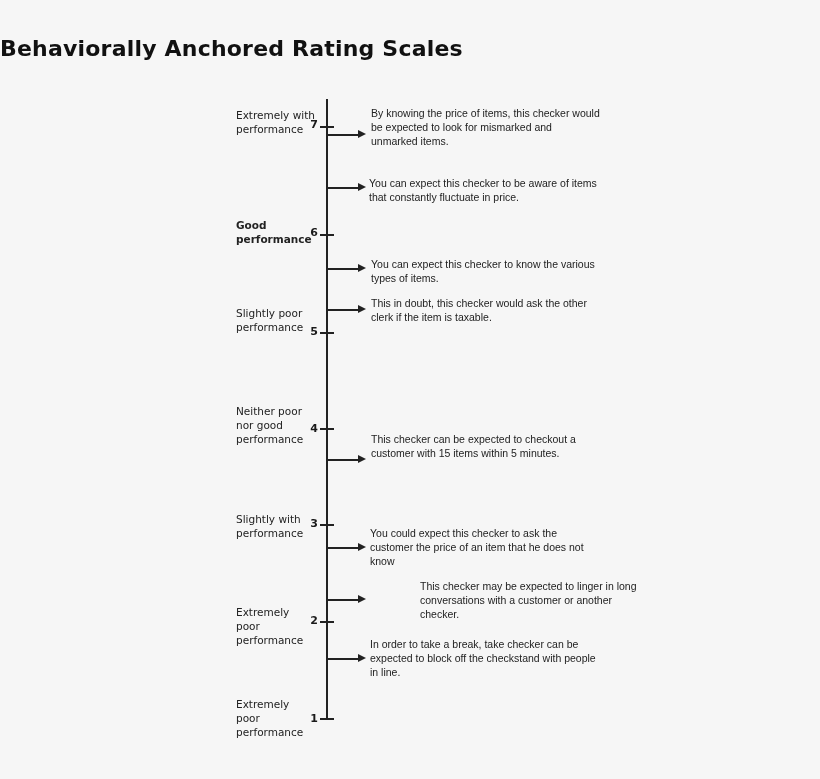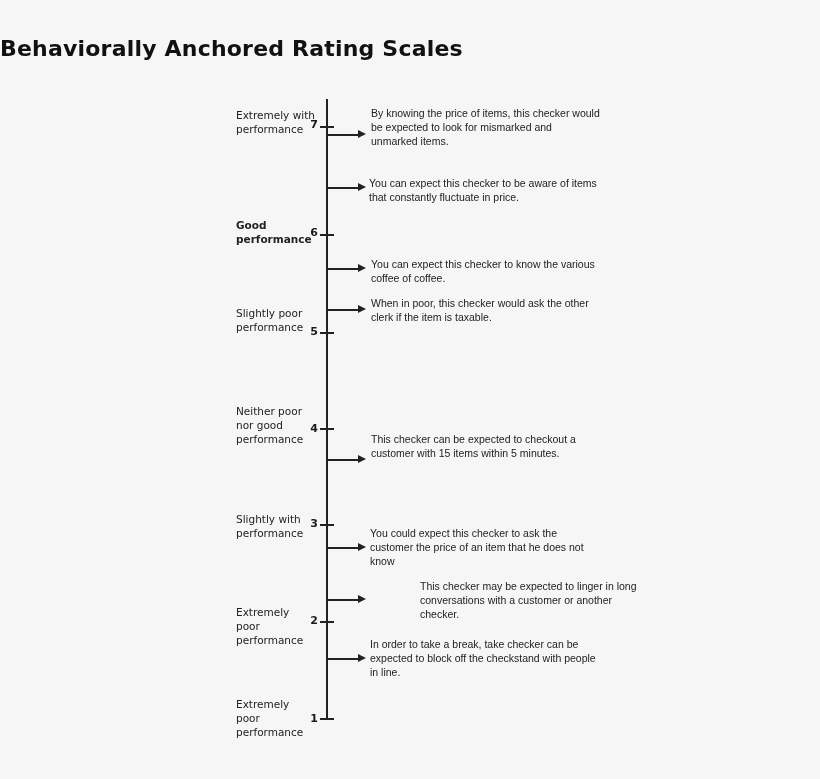--- a/index.html
+++ b/index.html
@@ -48,24 +48,24 @@
 <div class="num" style="top:712px;">1</div>
 <div class="tick" style="top:718px;"></div>
 
 <div class="arrow" style="top:134px;"></div>
 <div class="desc" style="top:106px;">By knowing the price of items, this checker would be expected to look for mismarked and unmarked items.</div>
 
 <div class="arrow" style="top:187px;"></div>
 <div class="desc" style="top:176px; left:369px;">You can expect this checker to be aware of items that constantly fluctuate in price.</div>
 
 <div class="arrow" style="top:268px;"></div>
-<div class="desc" style="top:257px;">You can expect this checker to know the various coffee of coffee.</div>
+<div class="desc" style="top:257px;">You can expect this checker to know the various types of items.</div>
 
 <div class="arrow" style="top:309px;"></div>
-<div class="desc" style="top:296px;">When in poor, this checker would ask the other clerk if the item is taxable.</div>
+<div class="desc" style="top:296px;">This in doubt, this checker would ask the other clerk if the item is taxable.</div>
 
 <div class="arrow" style="top:459px;"></div>
 <div class="desc" style="top:432px; width:240px;">This checker can be expected to checkout a customer with 15 items within 5 minutes.</div>
 
 <div class="arrow" style="top:547px;"></div>
 <div class="desc" style="top:526px; left:370px;">You could expect this checker to ask the customer the price of an item that he does not know</div>
 
 <div class="arrow" style="top:599px;"></div>
 <div class="desc" style="top:579px; left:388px;margin-left:32px;">This checker may be expected to linger in long conversations with a customer or another checker.</div>
 

